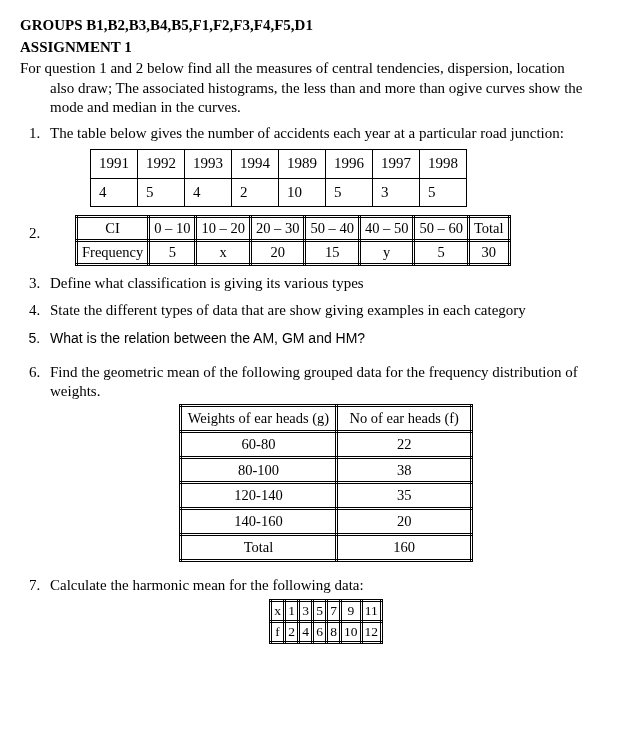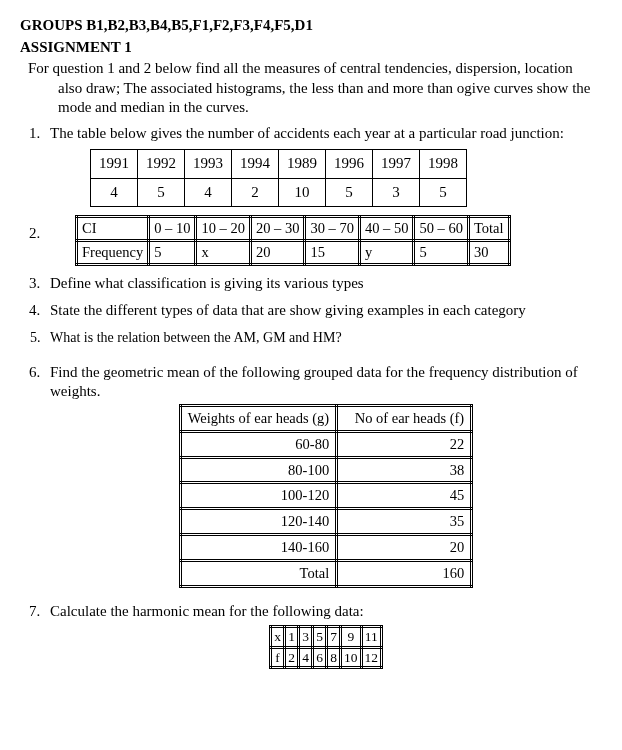--- a/index.html
+++ b/index.html
@@ -13,21 +13,21 @@
       margin: 0;
       padding: 16px 20px;
       width: 622px;
       line-height: 1.3;
     }
     .header-title {
       font-weight: bold;
       margin: 0 0 2px 0;
     }
     .intro {
-      margin: 2px 0 6px 8px;
+      margin: 2px 0 6px 0;
       padding-left: 0;
     }
     .intro-text {
       text-indent: 0;
     }
     .intro-cont {
       display: block;
       margin-left: 30px;
     }
     ol.main-list {
@@ -41,62 +41,61 @@
     table {
       border-collapse: collapse;
     }
     
     .t1 {
       margin: 6px 0 8px 40px;
     }
     .t1 td {
       border: 1px solid #000;
       padding: 4px 8px;
-      text-align: center;
       min-width: 44px;
       height: 26px;
     }
     
     .t2 {
       margin: 8px 0 4px 25px;
     }
     .t2 td {
       border: 3px double #000;
       padding: 1px 4px;
-      text-align: left;
+      text-align: center;
       height: 20px;
       font-size: 14.5px;
     }
     
     .t3 {
       margin: 2px auto 14px auto;
     }
     .t3 td {
       border: 3px double #000;
       padding: 2px 6px;
-      text-align: right;
+      text-align: center;
       height: 20px;
       font-size: 14.5px;
     }
     .t3 td:first-child { min-width: 155px; }
     .t3 td:last-child { min-width: 135px; }
     
     .t4 {
       margin: 4px auto;
     }
     .t4 td {
       border: 3px double #000;
       padding: 0 2px;
       text-align: center;
       font-size: 13.5px;
       height: 18px;
       min-width: 14px;
     }
     li.q5 {
-      font-family: Liberation Serif, serif;
+      font-family: Liberation Sans, sans-serif;
       font-size: 14px;
     }
     .q-spacer {
       height: 8px;
     }
   </style>
 </head>
 <body>
 
 <div class="header-title">GROUPS B1,B2,B3,B4,B5,F1,F2,F3,F4,F5,D1</div>
@@ -138,21 +137,21 @@
   </li>
 
   <li>
     <table class="t2">
       <tbody>
           <tr>
         <td>CI</td>
         <td>0 – 10</td>
         <td>10 – 20</td>
         <td>20 – 30</td>
-        <td>30 – 70</td>
+        <td>50 – 40</td>
         <td>40 – 50</td>
         <td>50 – 60</td>
         <td>Total</td>
       </tr>
       <tr>
         <td>Frequency</td>
         <td>5</td>
         <td>x</td>
         <td>20</td>
         <td>15</td>
@@ -185,24 +184,20 @@
         <td>Weights of ear heads (g)</td>
         <td>No of ear heads (f)</td>
       </tr>
       <tr>
         <td>60-80</td>
         <td>22</td>
       </tr>
       <tr>
         <td>80-100</td>
         <td>38</td>
-      </tr>
-      <tr>
-        <td>100-120</td>
-        <td>45</td>
       </tr>
       <tr>
         <td>120-140</td>
         <td>35</td>
       </tr>
       <tr>
         <td>140-160</td>
         <td>20</td>
       </tr>
       <tr>

